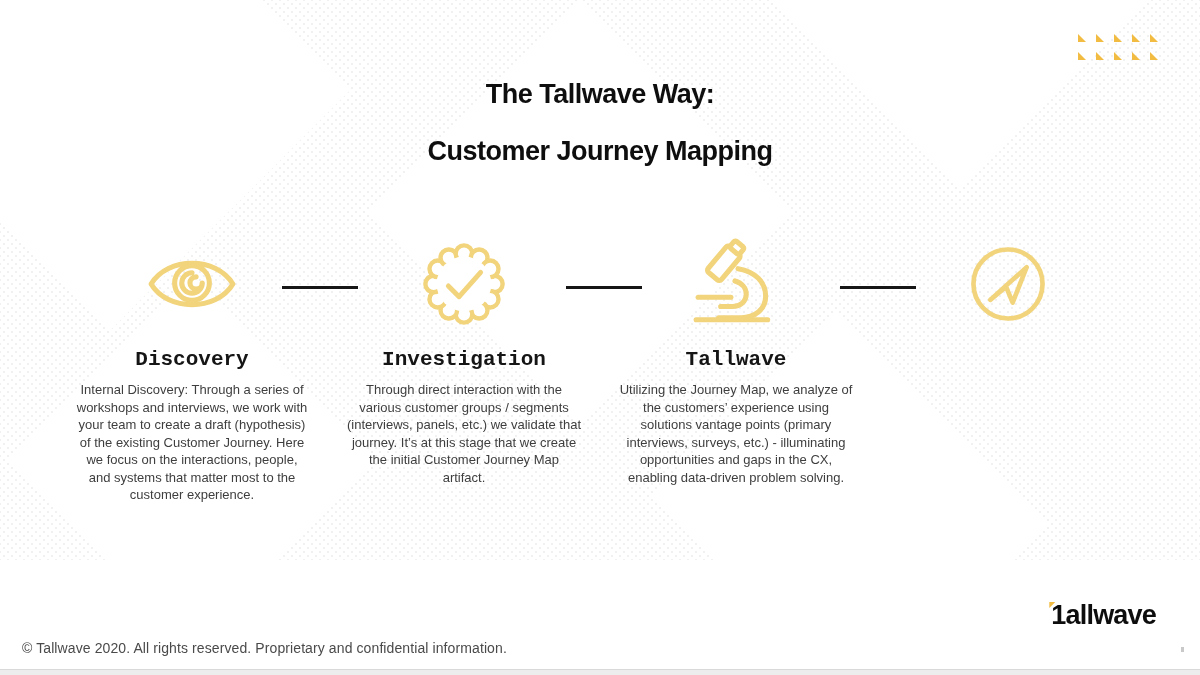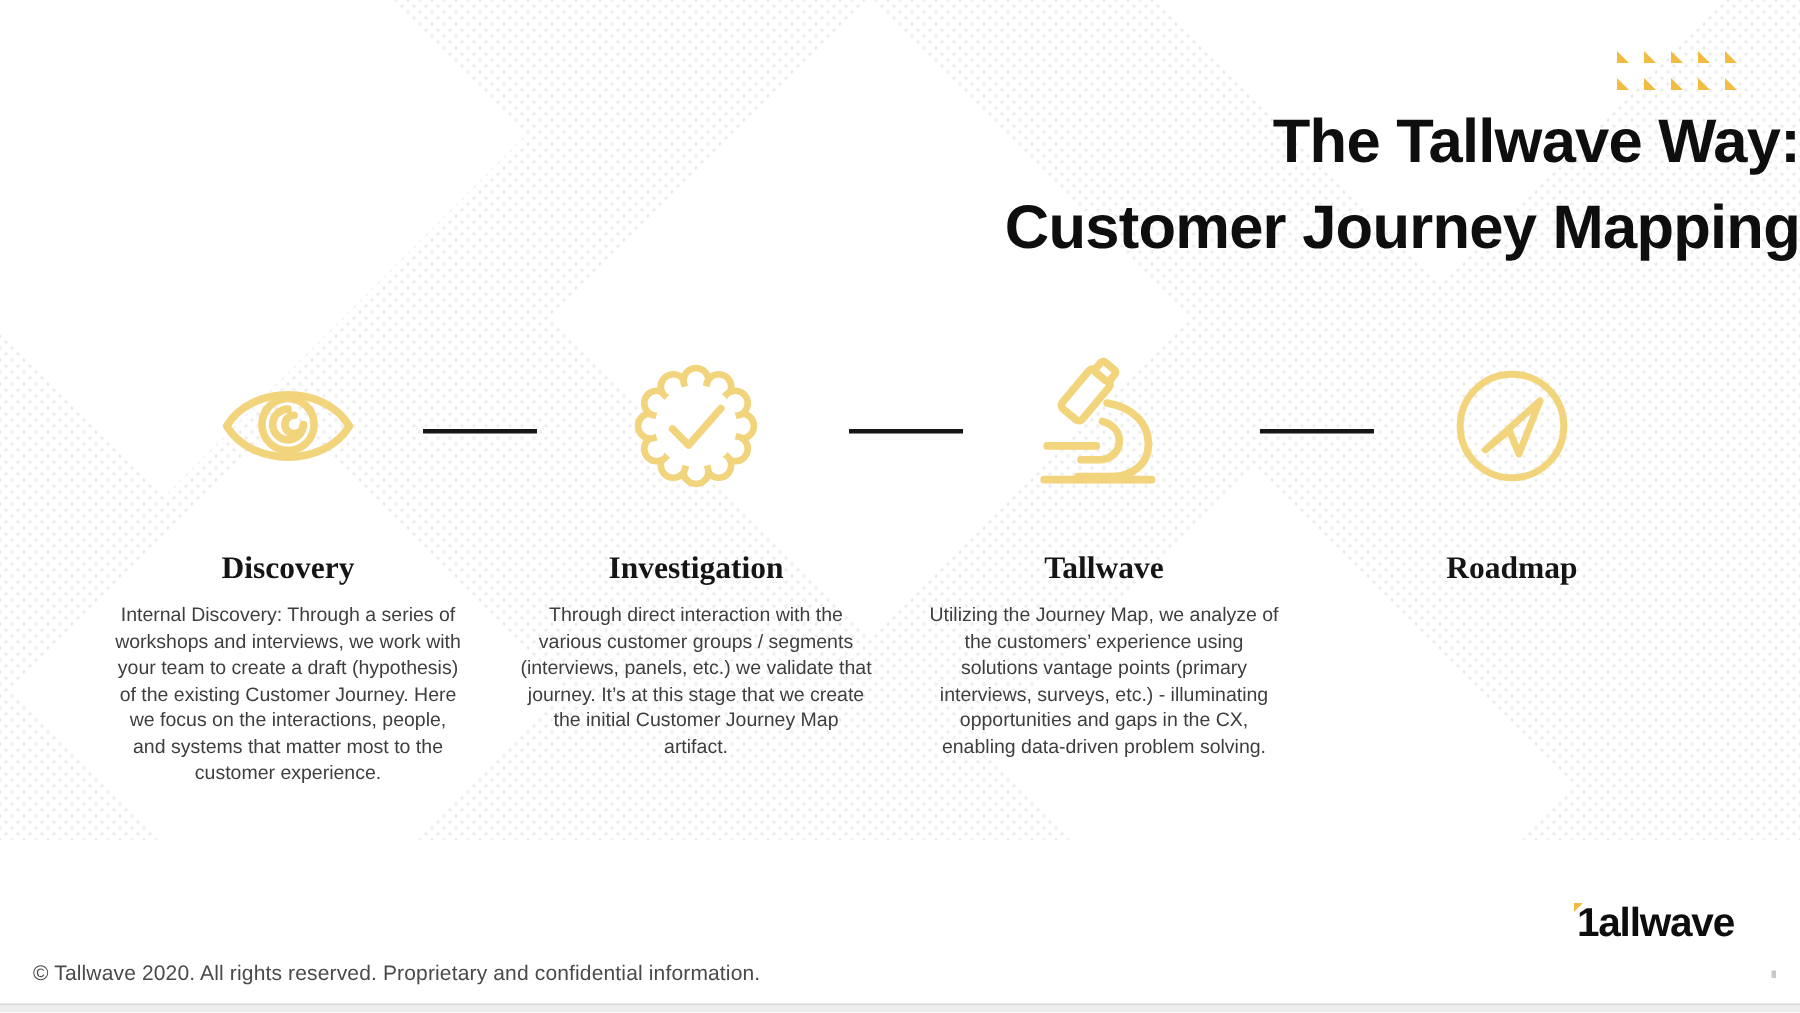--- a/index.html
+++ b/index.html
@@ -33,33 +33,33 @@
   .deco-triangles{
     position:absolute;left:1078px;top:34px;width:86px;
     display:flex;flex-wrap:wrap;gap:10px 10px;
   }
   .tri{
     width:8px;height:8px;background:var(--deco-gold);
     clip-path:polygon(0 0,100% 100%,0 100%);
   }
 
   .title{
-    position:absolute;left:0;top:66px;width:1200px;text-align:right;
-    font-weight:bold;font-size:41px;line-height:57px;color:var(--ink);
+    position:absolute;left:0;top:66px;width:1200px;text-align:center;
+    font-weight:bold;font-size:27px;line-height:57px;color:var(--ink);
     letter-spacing:-.5px;
   }
 
   .stages{
     position:absolute;left:70px;top:238px;width:1060px;
     display:grid;grid-template-columns:repeat(4,244px);column-gap:28px;
   }
   .stage{text-align:center;}
   .stage-icon{height:92px;display:flex;align-items:center;justify-content:center;}
   .stage-name{
-    margin-top:36px;font-family:Liberation Serif, serif;font-weight:bold;
+    margin-top:18px;font-family:Liberation Mono, monospace;font-weight:bold;
     font-size:21px;color:#151515;
   }
   .stage-desc{
     margin:10px auto 0;width:236px;font-size:13px;line-height:17.5px;
     color:var(--body-ink);
   }
 
   .connector{position:absolute;top:286px;height:3px;background:#161616;}
   .connector.c1{left:282px;width:76px;}
   .connector.c2{left:566px;width:76px;}
@@ -176,21 +176,20 @@
       <div class="stage-desc">Utilizing the Journey Map, we analyze of the customers’ experience using solutions vantage points (primary interviews, surveys, etc.) - illuminating opportunities and gaps in the CX, enabling data-driven problem solving.</div>
     </div>
 
     <div class="stage">
       <div class="stage-icon">
         <svg width="84" height="84" viewBox="0 0 90 90">
           <circle class="gold" cx="45" cy="45" r="37" stroke-width="4.5"></circle>
           <path class="gold" d="M26 62 L 65 27 L 50 65 L 43 48 Z" stroke-width="4.5"></path>
         </svg>
       </div>
-      <div class="stage-name">Roadmap</div>
     </div>
 
   </div>
 
   <div class="copyright">© Tallwave 2020. All rights reserved. Proprietary and confidential information.</div>
 
   <div class="logo">
     <span class="logo-mark">
       <span class="logo-accent"></span>
       <span>1</span>

